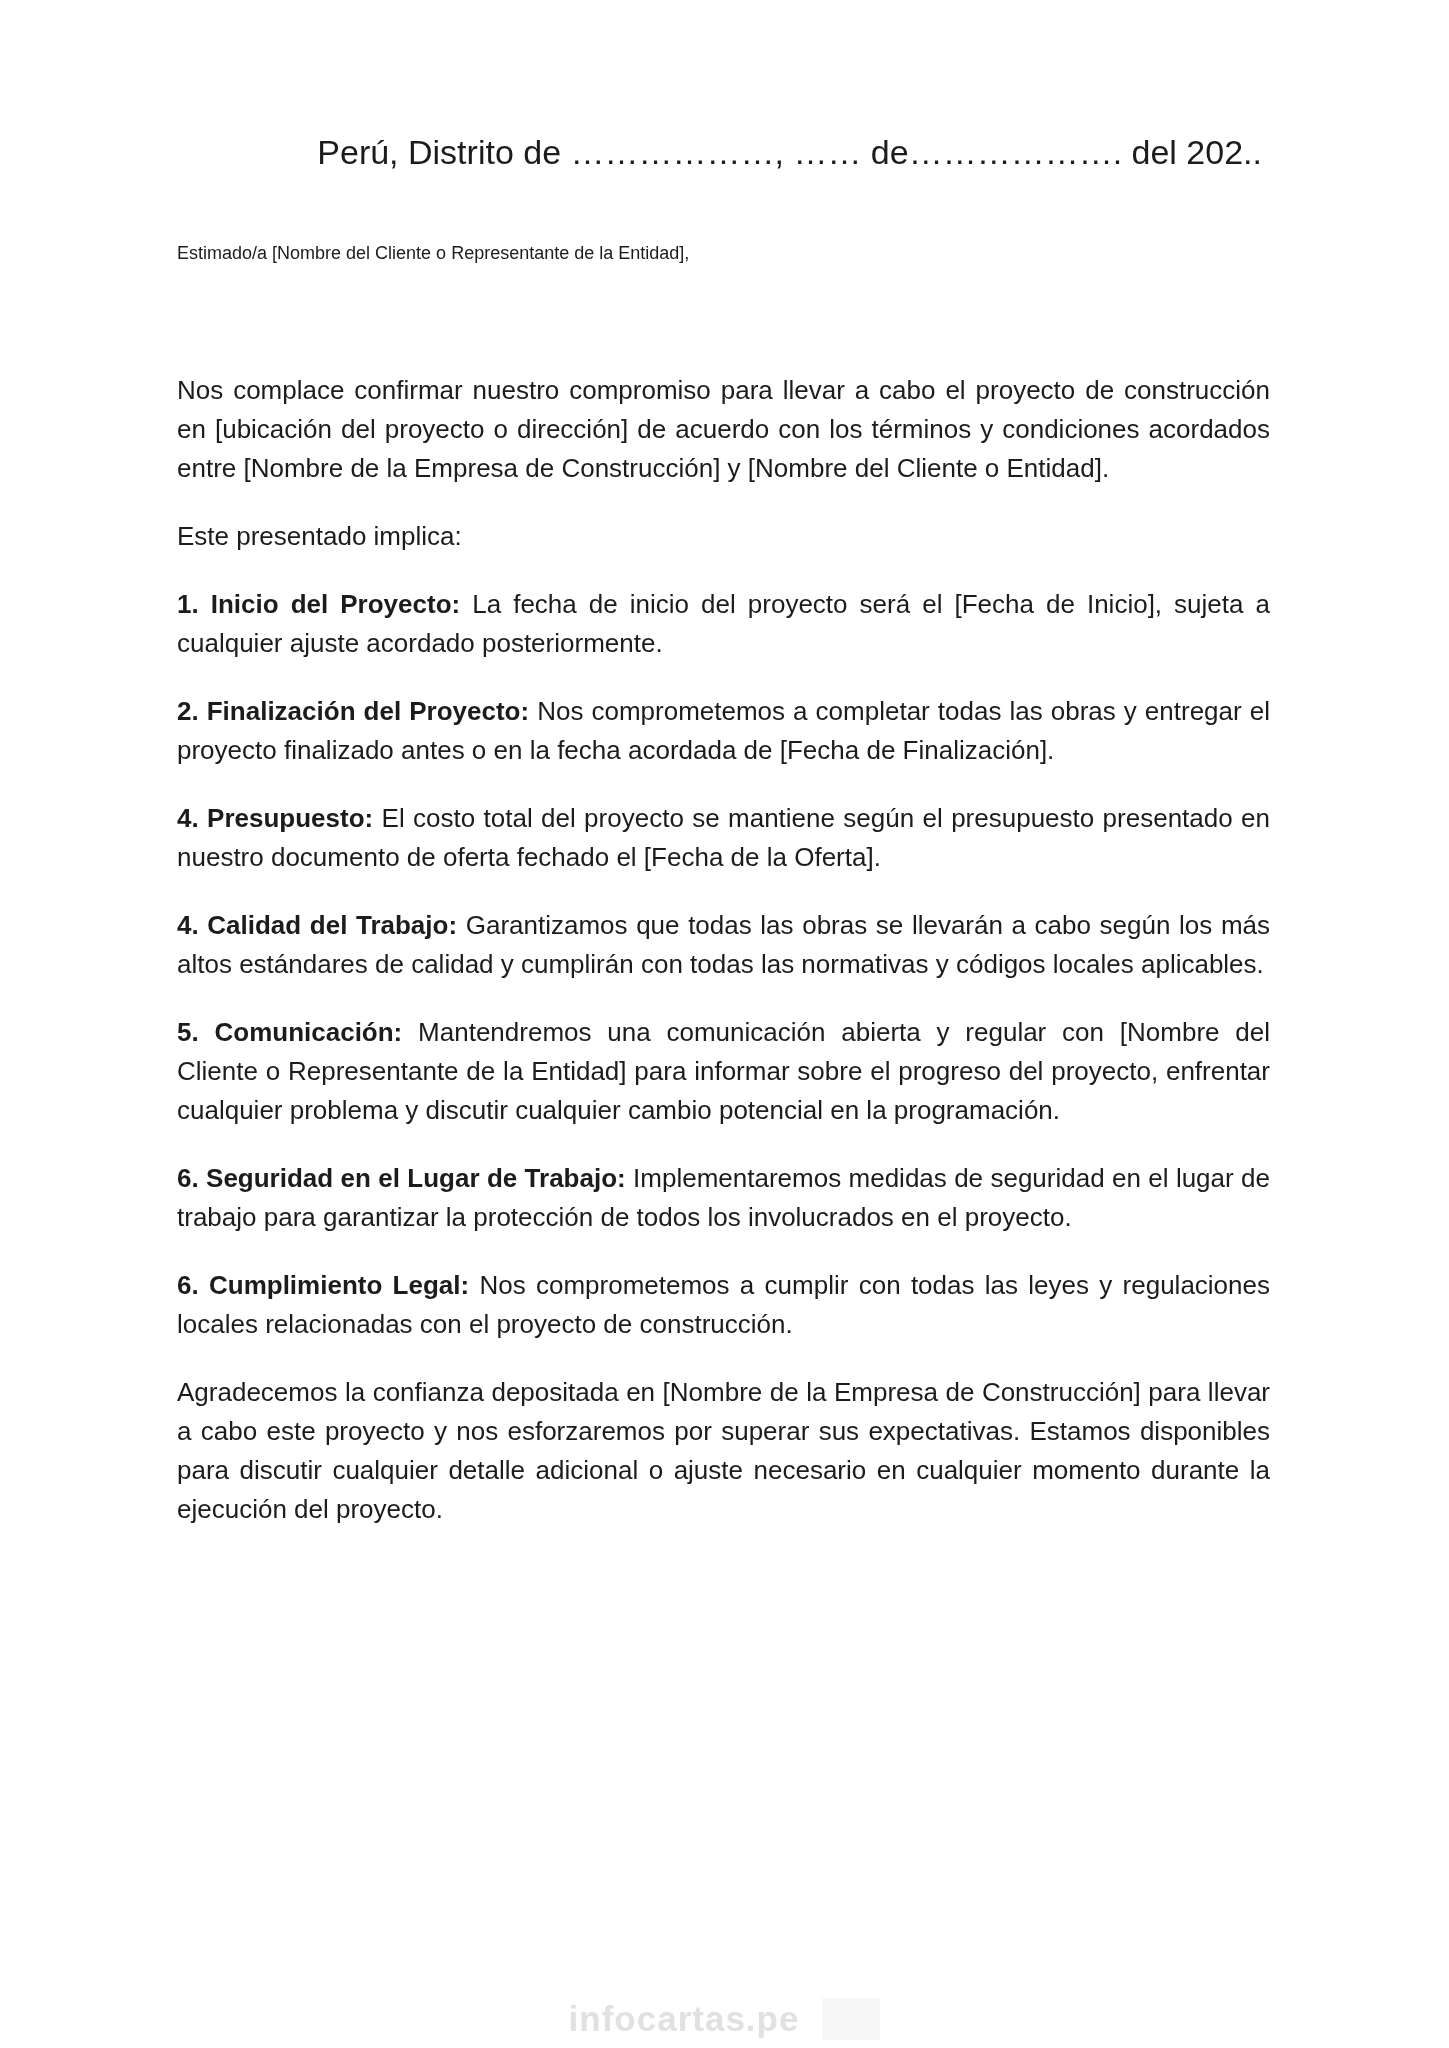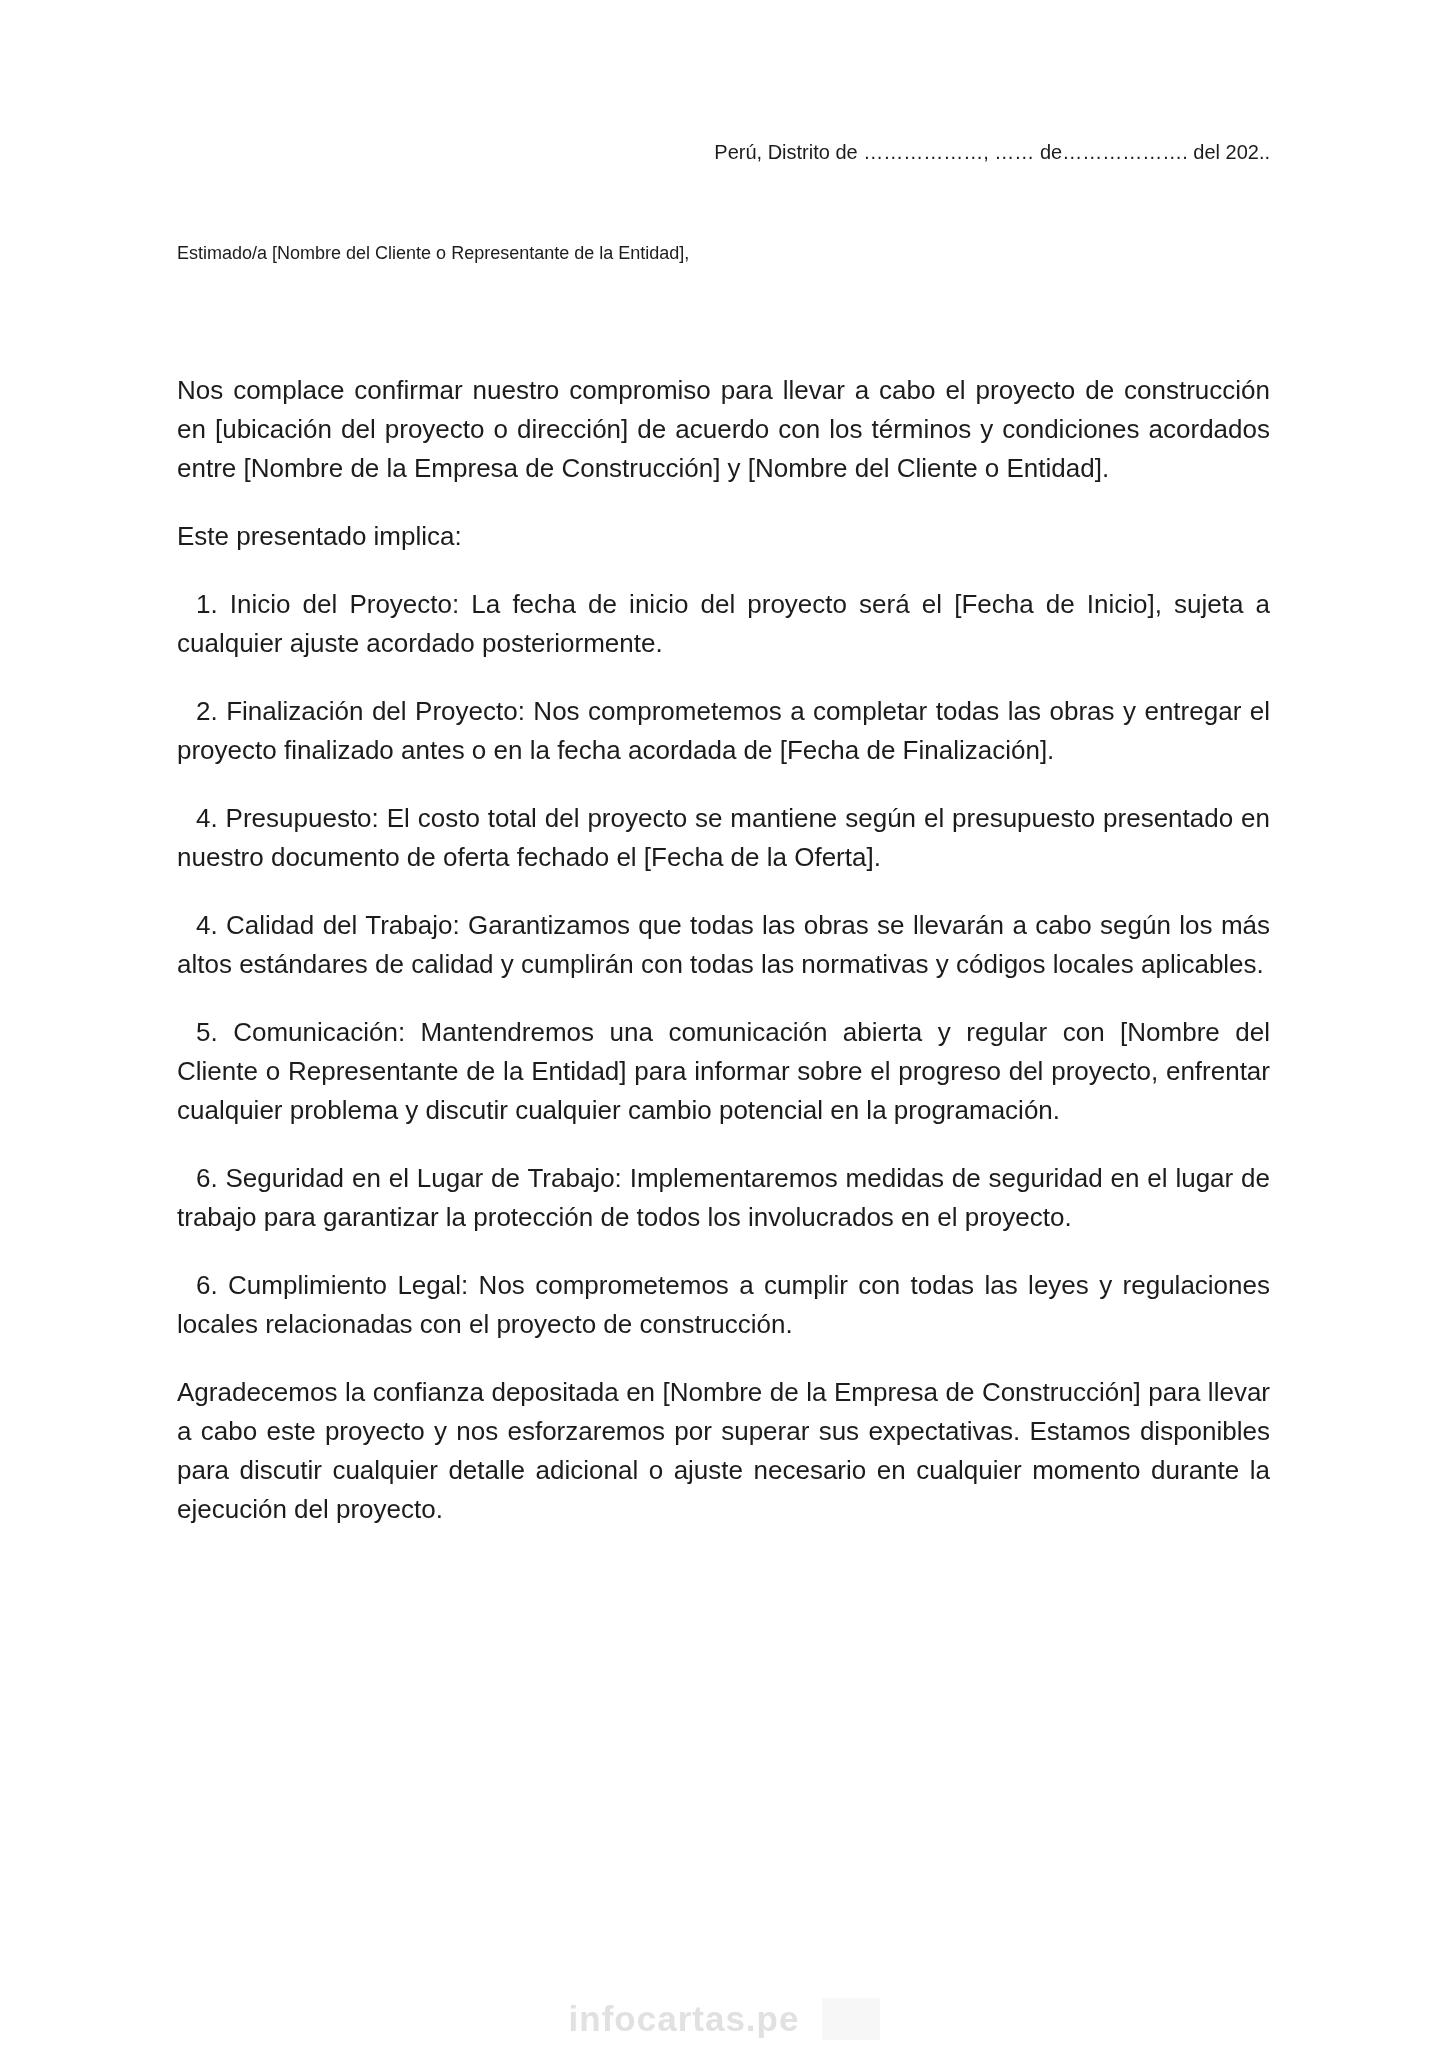--- a/index.html
+++ b/index.html
@@ -15,24 +15,24 @@
     font-family: "Liberation Sans", sans-serif;
     color: #1c1c1c;
   }
   .page {
     box-sizing: border-box;
     width: 1449px;
     height: 2048px;
     padding: 133px 179px 0 177px;
   }
   .date-line {
-    font-size: 20px;
+    font-size: 34px;
     line-height: 39px;
     text-align: right;
-    margin: 0 0 62px 0;
+    margin: 0 8px 62px 0;
     white-space: nowrap;
   }
   .doc-title {
     font-size: 37px;
     line-height: 52px;
     font-weight: bold;
     text-align: center;
     margin: 0 0 67px 0;
     letter-spacing: 0.5px;
   }
@@ -40,21 +40,21 @@
     font-size: 18px;
     line-height: 39px;
     margin: 4px 0 98px 0;
   }
   .para {
     font-size: 26px;
     line-height: 39px;
     text-align: justify;
     margin: 0 0 29px 0;
   }
-  .para strong { font-weight: normal; margin-left: 19px; }
+  .para strong { font-weight: bold; }
   .watermark {
     position: absolute;
     bottom: 8px;
     left: 50%;
     transform: translateX(-50%);
     display: flex;
     align-items: center;
     gap: 23px;
   }
   .wm-text {

